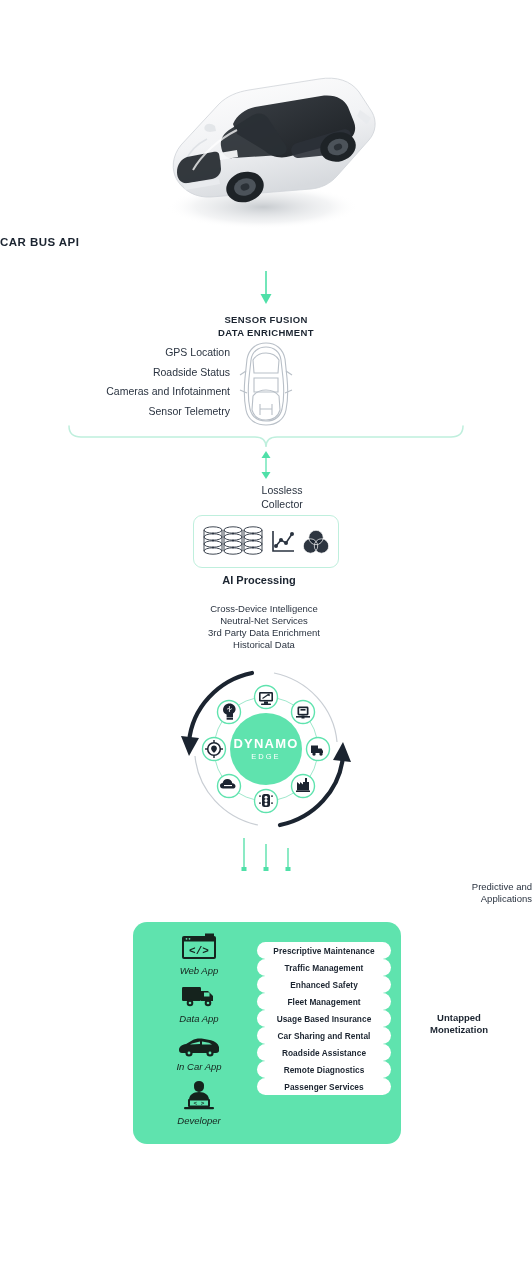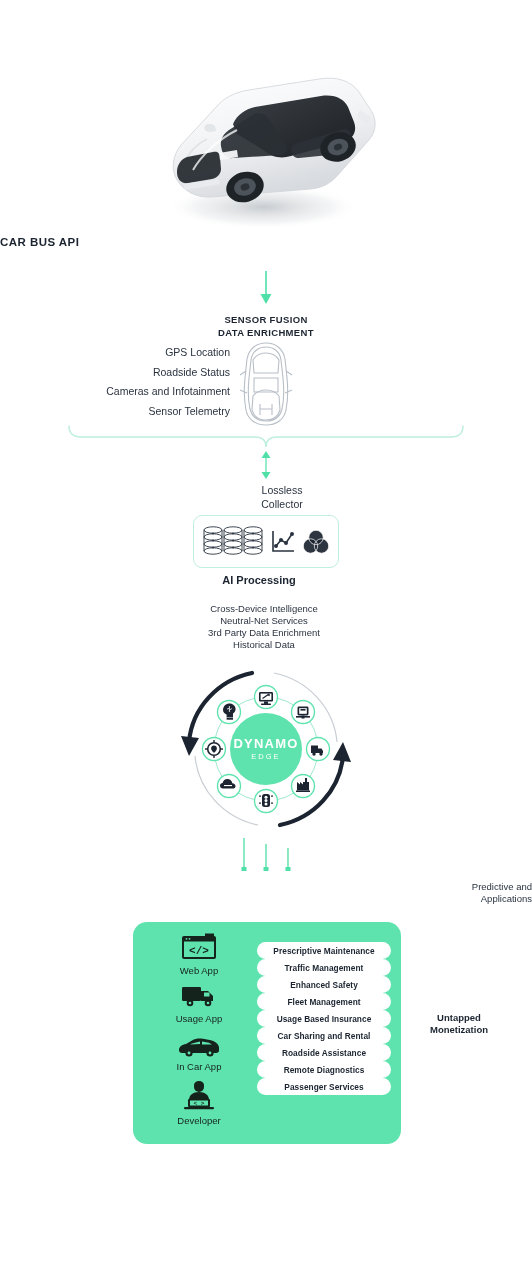--- a/index.html
+++ b/index.html
@@ -197,20 +197,21 @@
     display: flex;
     flex-direction: column;
     align-items: center;
     margin-bottom: 6px;
   }
   .app-entry .app-icon { display: block; }
   .app-entry .app-label {
     font-size: 9.5px;
     color: #15231d;
     margin-top: 3px;
+    font-style: italic;
   }
 
   .pills-col {
     position: absolute;
     left: 124px; top: 20px;
     width: 134px;
     display: flex;
     flex-direction: column;
   }
   .pill {
@@ -574,21 +575,21 @@
       <div class="app-entry">
         <svg class="app-icon" width="42" height="28" viewBox="0 0 42 28">
           <rect x="4" y="5" width="19" height="14" rx="1.2" fill="#15231d"></rect>
           <path d="M23,9 L30,9 L35,14 L35,19 L23,19 Z" fill="#15231d"></path>
           <rect x="26" y="10.5" width="5.5" height="4" fill="#5FE3AE"></rect>
           <circle cx="12" cy="21" r="3.3" fill="#15231d"></circle>
           <circle cx="12" cy="21" r="1.3" fill="#5FE3AE"></circle>
           <circle cx="30" cy="21" r="3.3" fill="#15231d"></circle>
           <circle cx="30" cy="21" r="1.3" fill="#5FE3AE"></circle>
         </svg>
-        <span class="app-label">Usage App</span>
+        <span class="app-label">Data App</span>
       </div>
 
       <div class="app-entry" style="margin-top:6px;">
         <svg class="app-icon" width="46" height="22" viewBox="0 0 46 22">
           <path d="M3,14 C3,10.5 6,8.5 10,8 L16,4.5 C19,2.8 23,2.2 27,2.8
                    L35,4.2 C39,5 42,7.5 43,11 L43,14.5 C43,16 42,17 40,17 L6,17
                    C4,17 3,16 3,14 Z" fill="#15231d"></path>
           <path d="M16,7.5 L24,5.5 L24,8 L14,8.5 Z" fill="#5FE3AE"></path>
           <path d="M26,5.6 L33,6.8 L36,8.4 L26,8.4 Z" fill="#5FE3AE"></path>
           <circle cx="13" cy="17" r="3.6" fill="#15231d"></circle>

